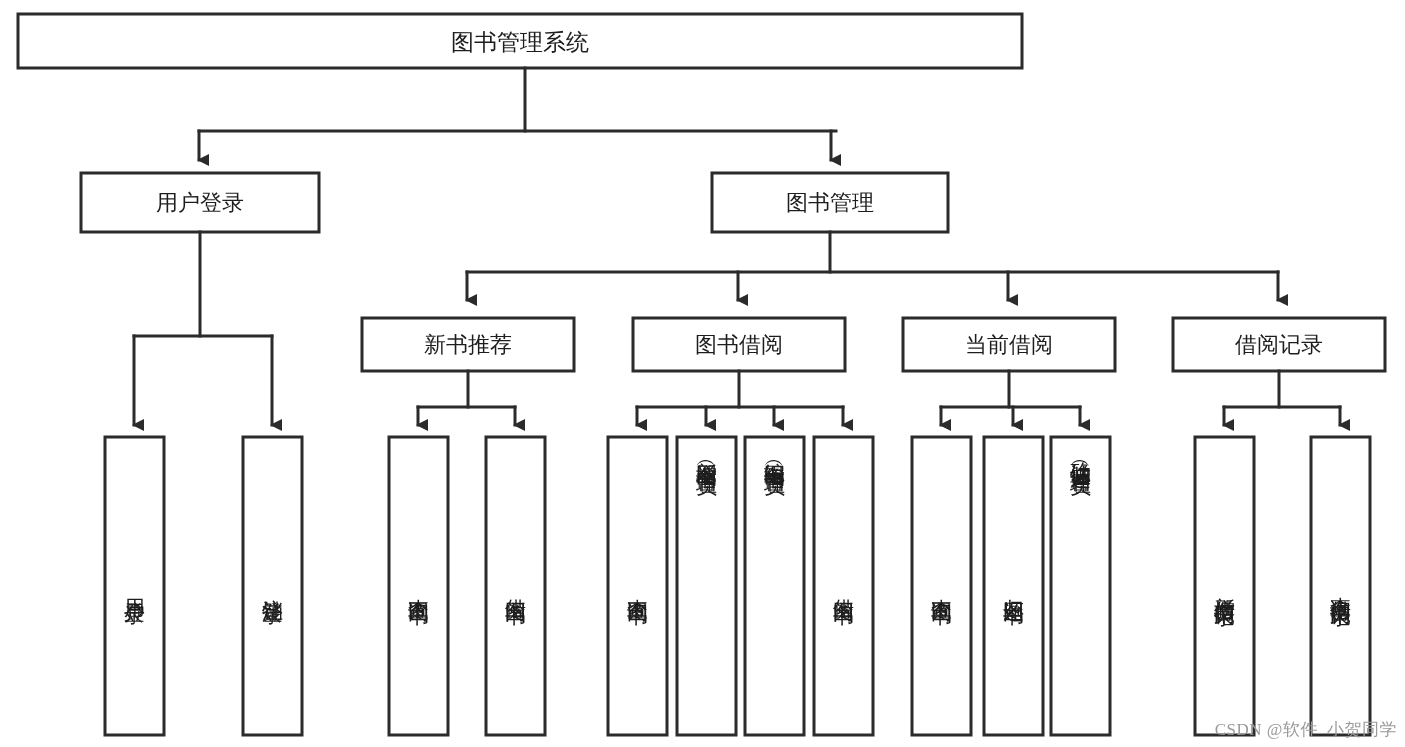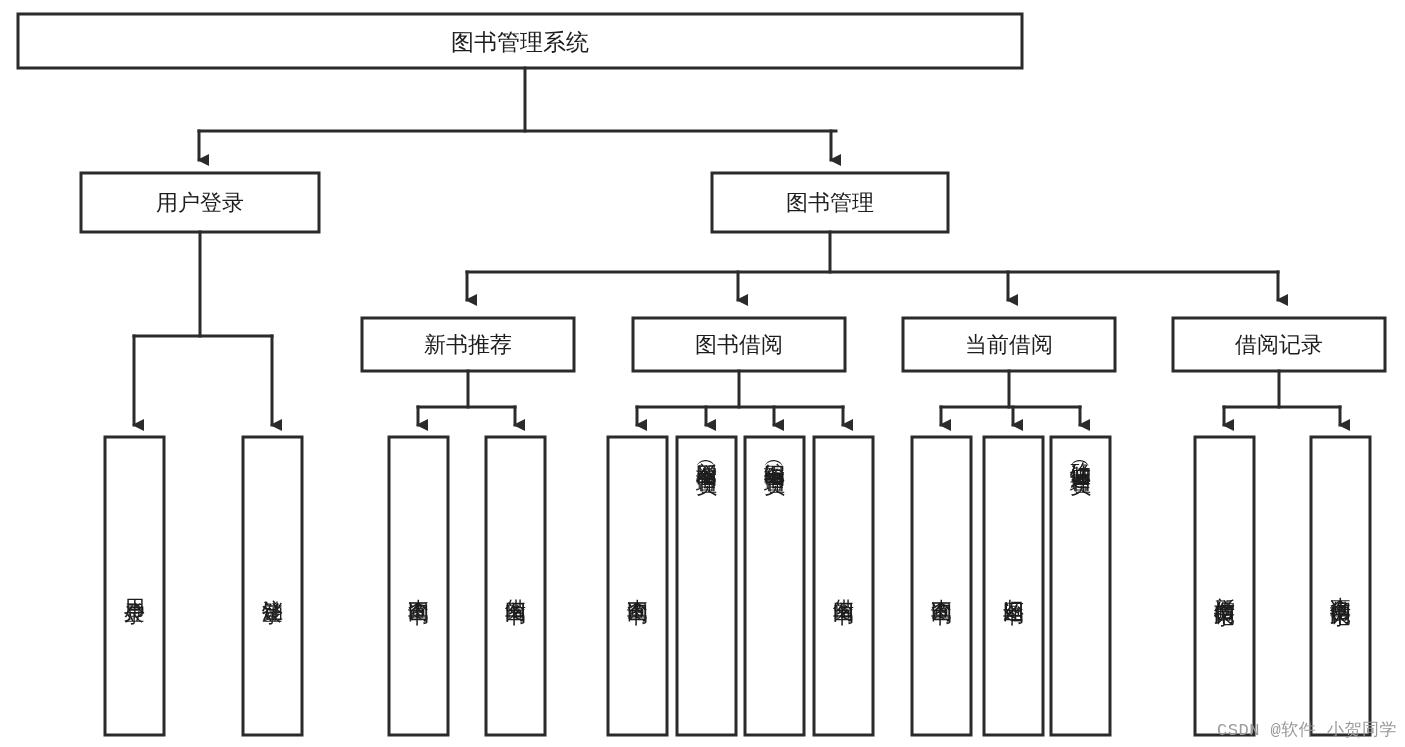--- a/index.html
+++ b/index.html
@@ -25,21 +25,21 @@
   .vlabel{
     writing-mode:vertical-rl;
     text-orientation:upright;
     font-family:"DejaVu Sans","Liberation Sans",sans-serif;
     font-size:21px;line-height:1.05;color:#1d1d1d;
     letter-spacing:2px;
     white-space:nowrap;
   }
   .watermark{
     position:absolute;right:8px;bottom:6px;
-    font-family:Liberation Mono, monospace;
+    font-family:Liberation Serif, serif;
     font-size:17px;color:#9a9a9a;letter-spacing:.5px;
     pointer-events:none;
   }
 </style>
 </head>
 <body>
 
 <div id="diagram-root">
 
   <svg id="diagram" viewBox="0 0 1405 747">

